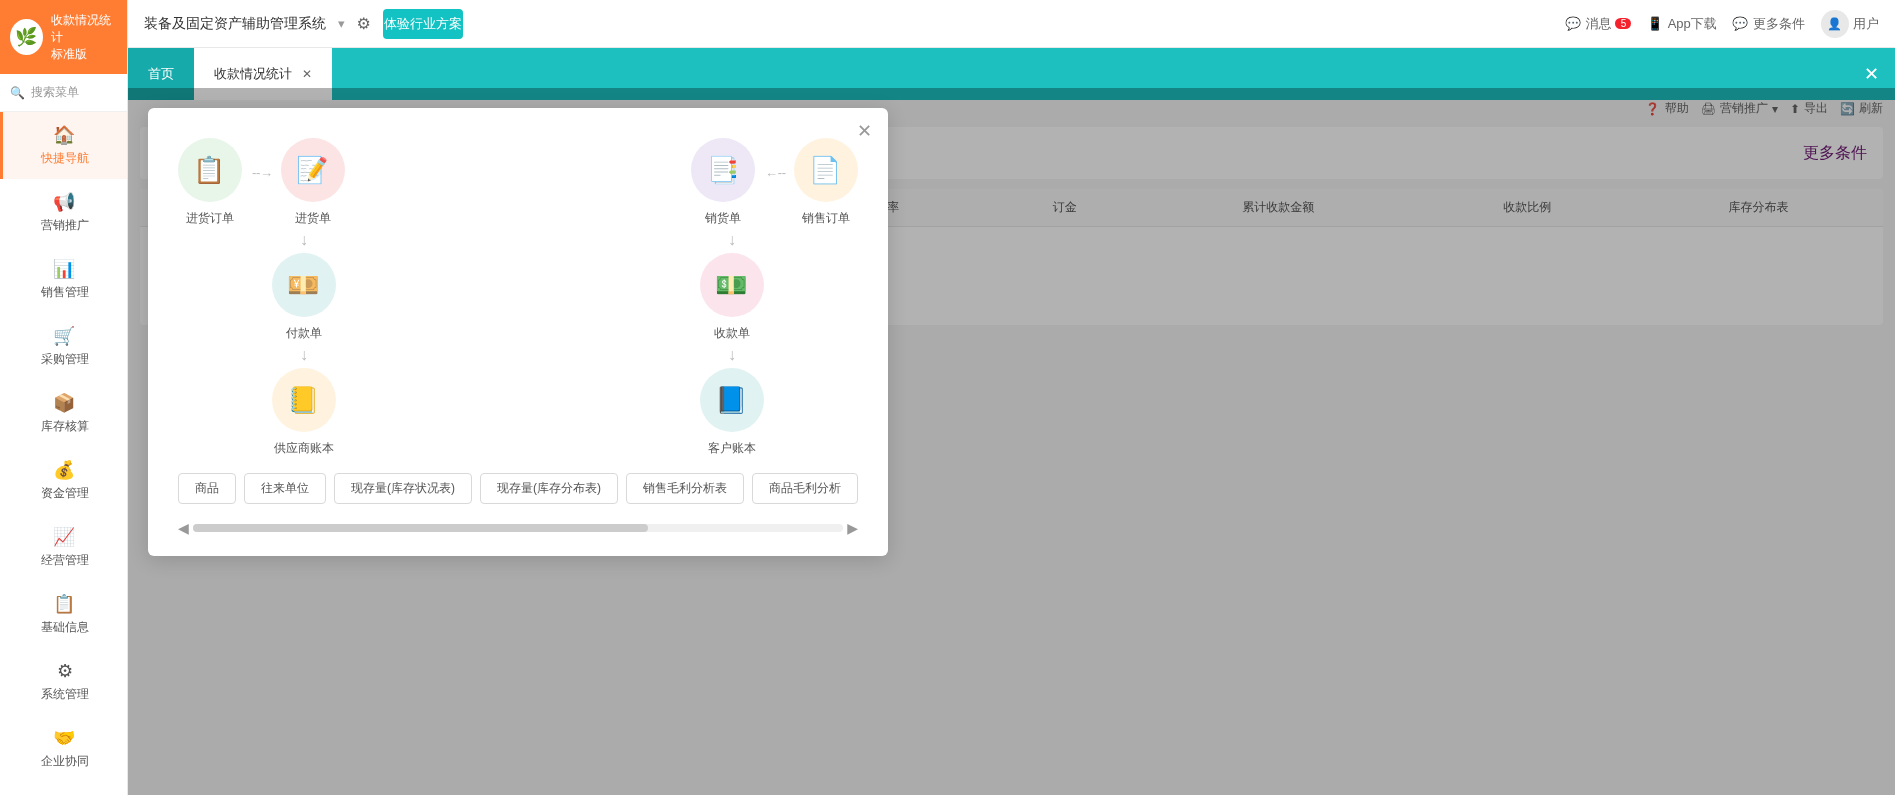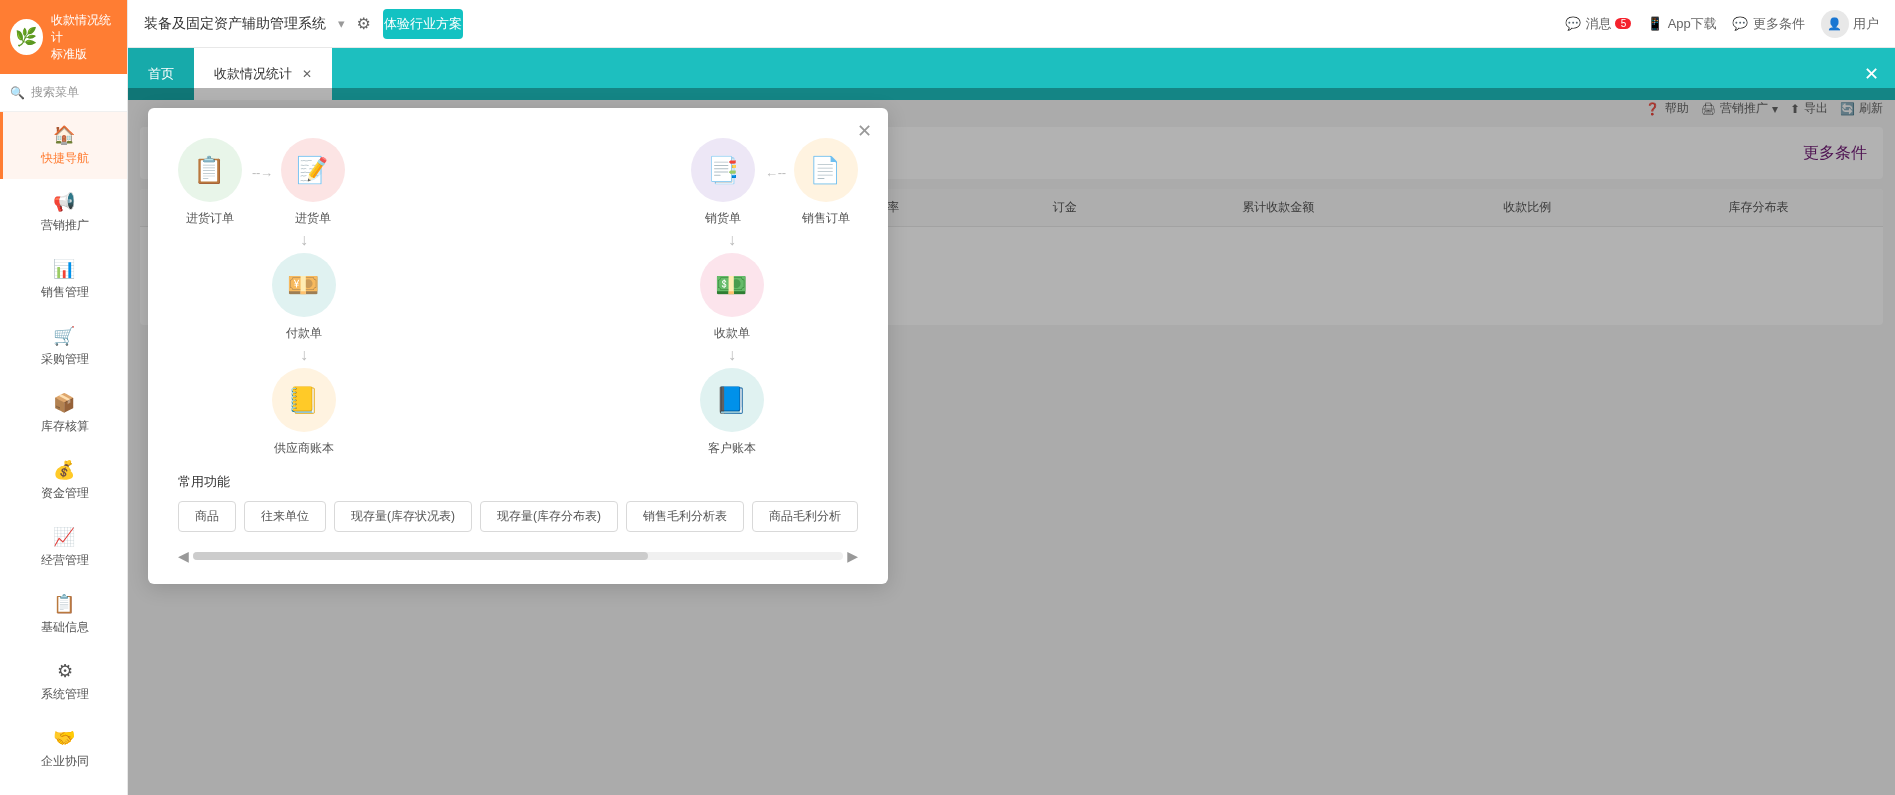--- a/index.html
+++ b/index.html
@@ -423,21 +423,20 @@
 
       <div class="flow-node">
         <div class="flow-circle teal">📘</div>
         <span class="flow-label">客户账本</span>
       </div>
       <div style="padding:0 10px;width:30px;"></div>
       <div style="width:64px;"></div>
     </div>
 
     <div class="common-funcs">
-      <div class="common-funcs-title">常用功能</div>
       <div class="func-btns">
         <button class="func-btn">商品</button>
         <button class="func-btn">往来单位</button>
         <button class="func-btn">现存量(库存状况表)</button>
         <button class="func-btn">现存量(库存分布表)</button>
         <button class="func-btn">销售毛利分析表</button>
         <button class="func-btn">商品毛利分析</button>
       </div>
     </div>
 

